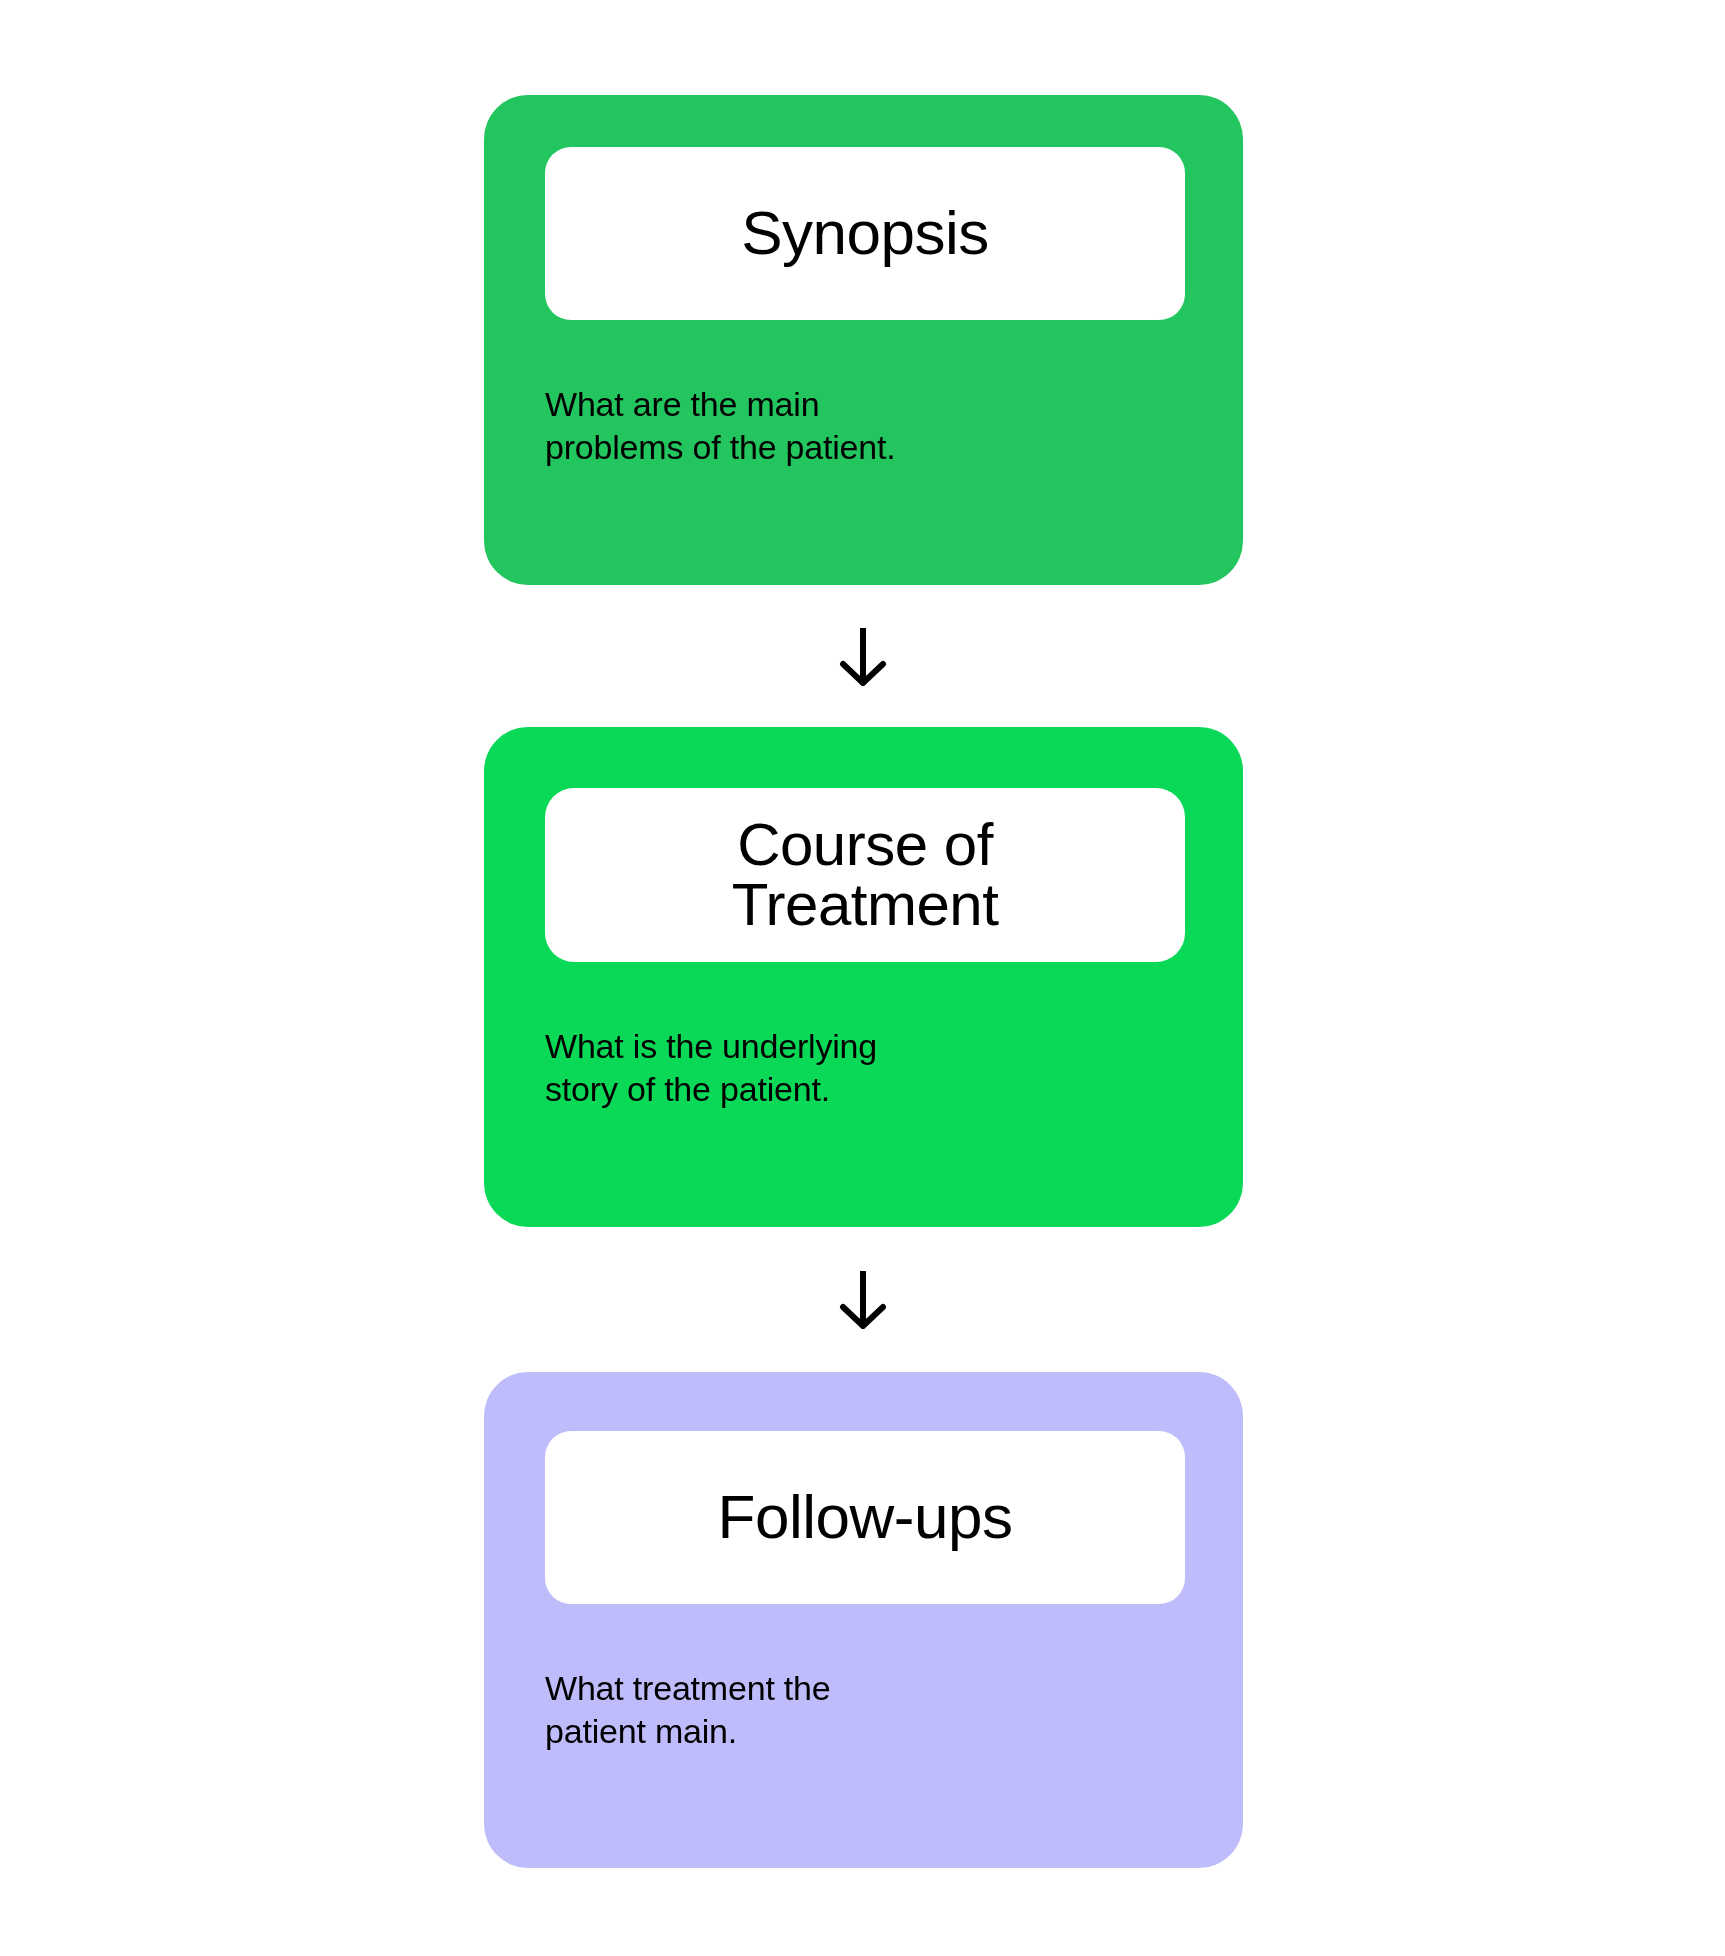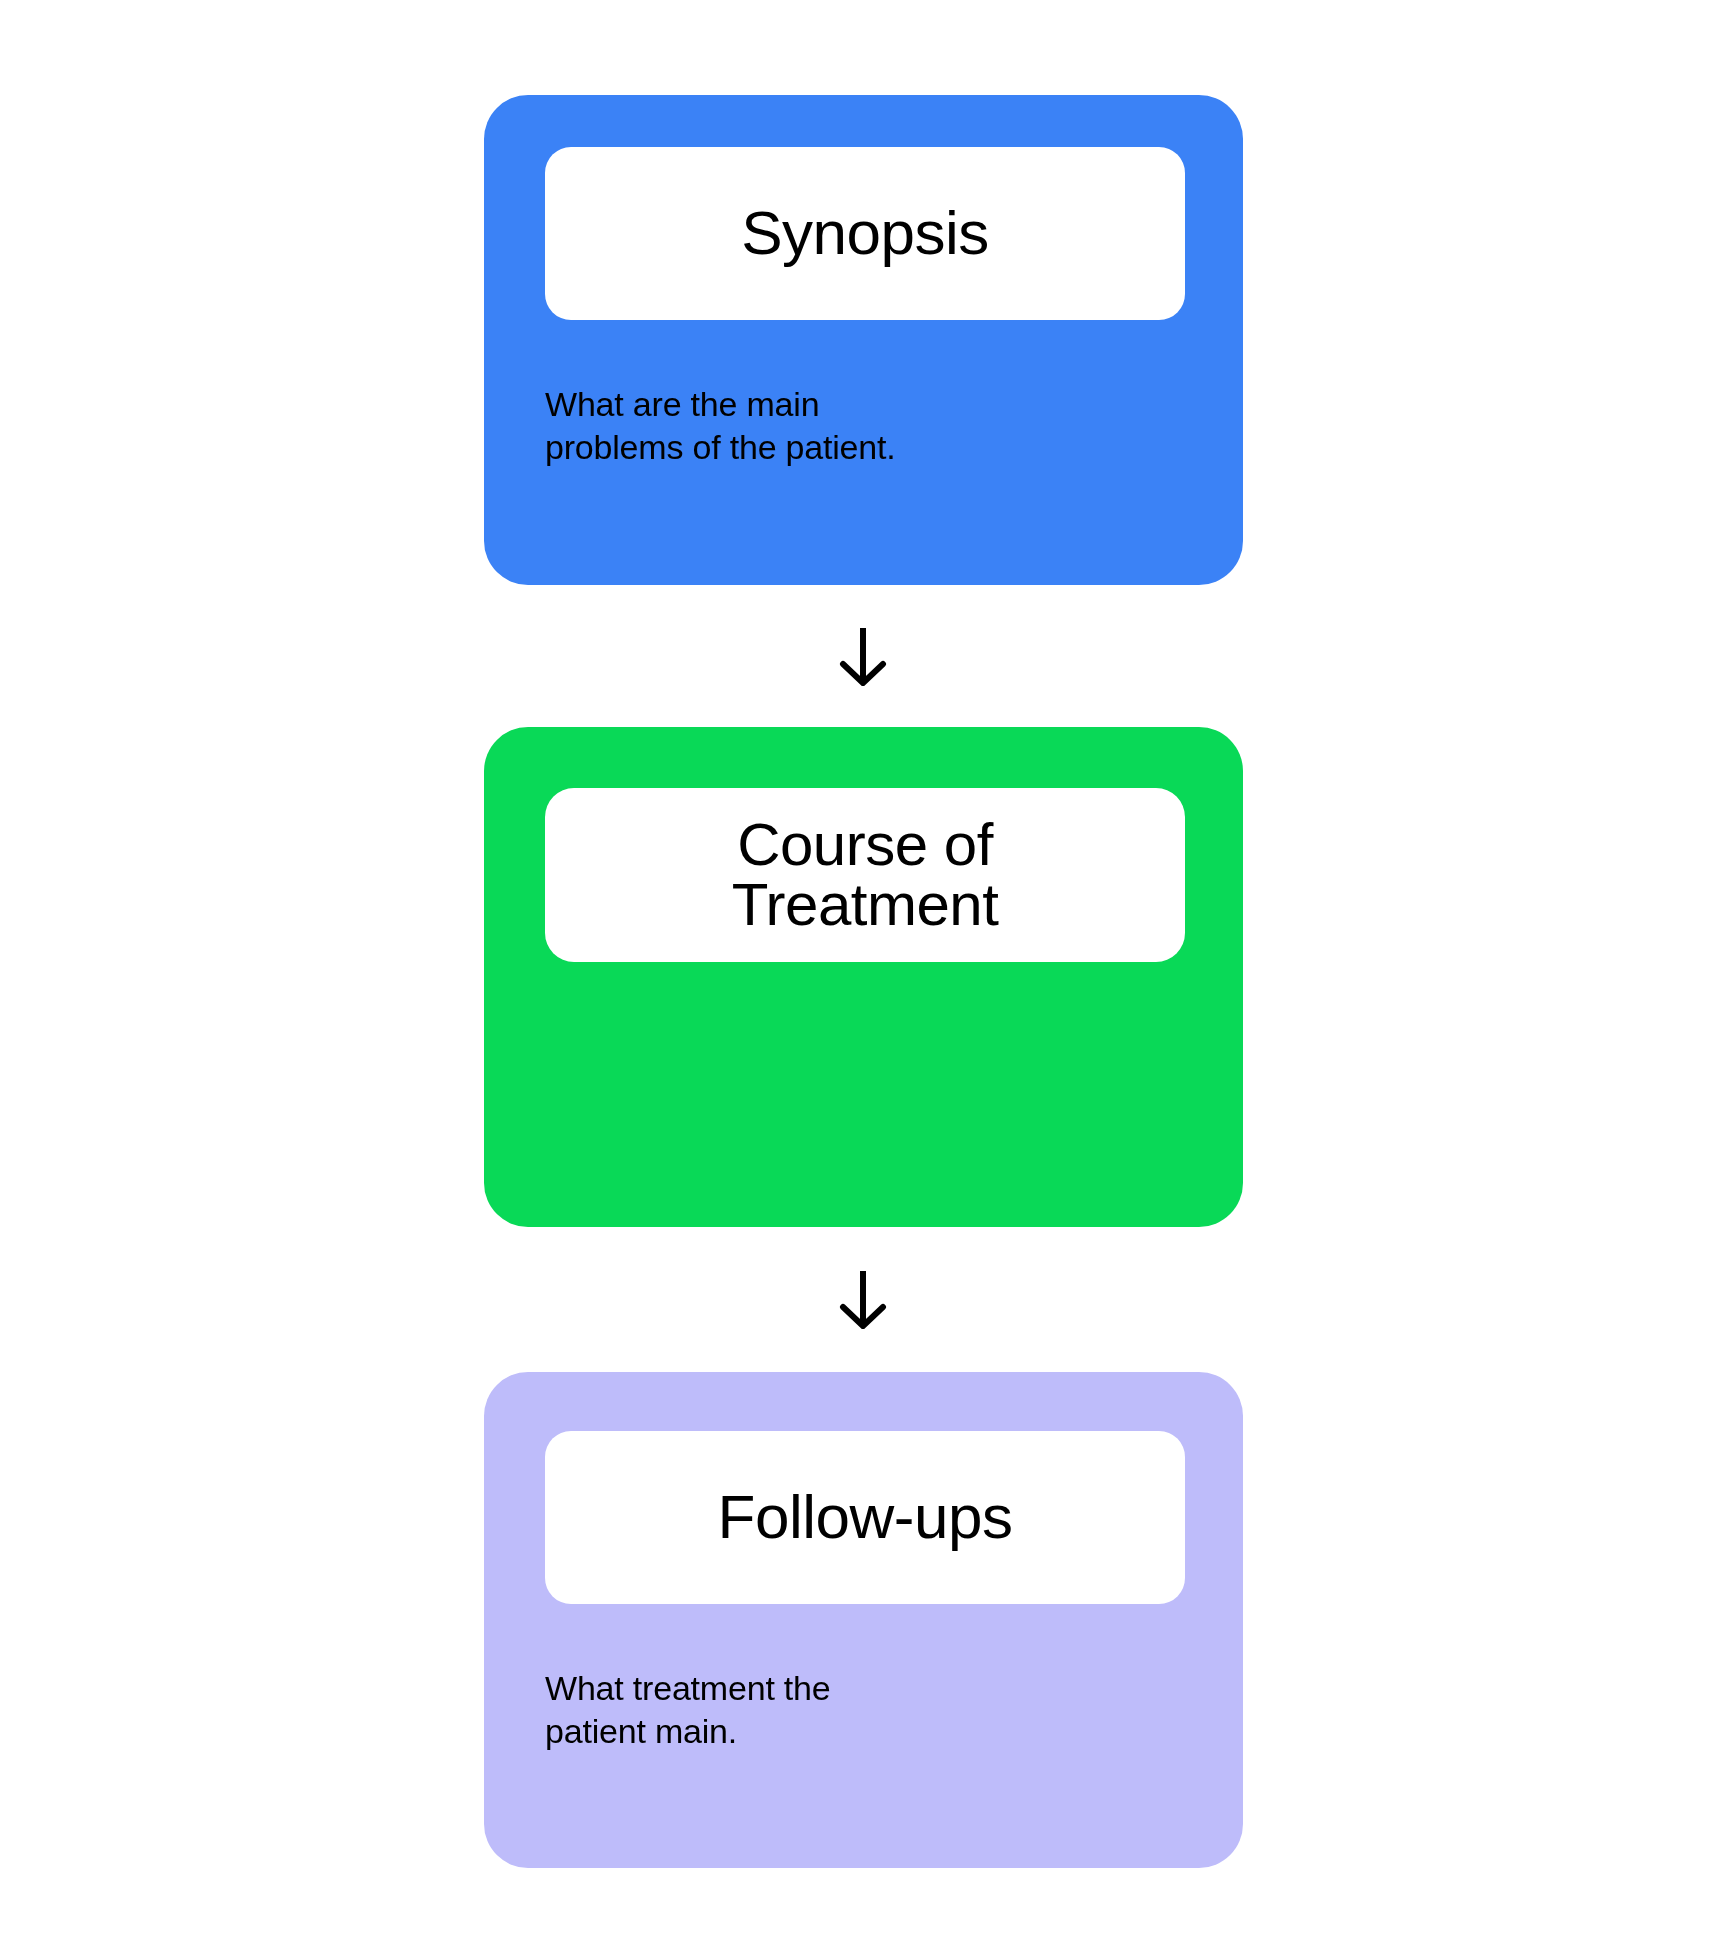--- a/index.html
+++ b/index.html
@@ -94,40 +94,42 @@
   }
   .connector-1 { top: 626px; }
   .connector-2 { top: 1269px; }
   .connector svg { display: block; width: 100%; height: 100%; }
 </style>
 </head>
 <body>
 
 <div id="flowchart" style="width: 1725px; height: 1956px; background: rgb(255, 255, 255);">
 
-  <div class="card card-1" style="background: #3b82f6;">
+  <div class="card card-1" style="background: #22c55e;">
     <div class="title-chip" style="background: rgb(255, 255, 255);">
       <div class="title-text" style="color: rgb(0, 0, 0);">Synopsis</div>
     </div>
     <div class="card-body" style="color: rgb(0, 0, 0);">What are the main
 problems of the patient.</div>
   </div>
 
   <div class="connector connector-1">
     <svg viewBox="0 0 54 60" xmlns="http://www.w3.org/2000/svg" aria-hidden="true">
       <path d="M27 2 L27 56" stroke="#000000" stroke-width="6" stroke-linecap="butt" fill="none"></path>
       <path d="M7 38 L27 57 L47 38" stroke="#000000" stroke-width="6" stroke-linecap="round" stroke-linejoin="miter" fill="none"></path>
     </svg>
   </div>
 
   <div class="card card-2" style="background: rgb(9, 217, 87);">
     <div class="title-chip" style="background: rgb(255, 255, 255);">
       <div class="title-text" style="color: rgb(0, 0, 0);">Course of
 Treatment</div>
     </div>
+    <div class="card-body" style="color: rgb(0, 0, 0);">What is the underlying
+story of the patient.</div>
   </div>
 
   <div class="connector connector-2">
     <svg viewBox="0 0 54 60" xmlns="http://www.w3.org/2000/svg" aria-hidden="true">
       <path d="M27 2 L27 56" stroke="#000000" stroke-width="6" stroke-linecap="butt" fill="none"></path>
       <path d="M7 38 L27 57 L47 38" stroke="#000000" stroke-width="6" stroke-linecap="round" stroke-linejoin="miter" fill="none"></path>
     </svg>
   </div>
 
   <div class="card card-3" style="background: rgb(190, 188, 250);">

